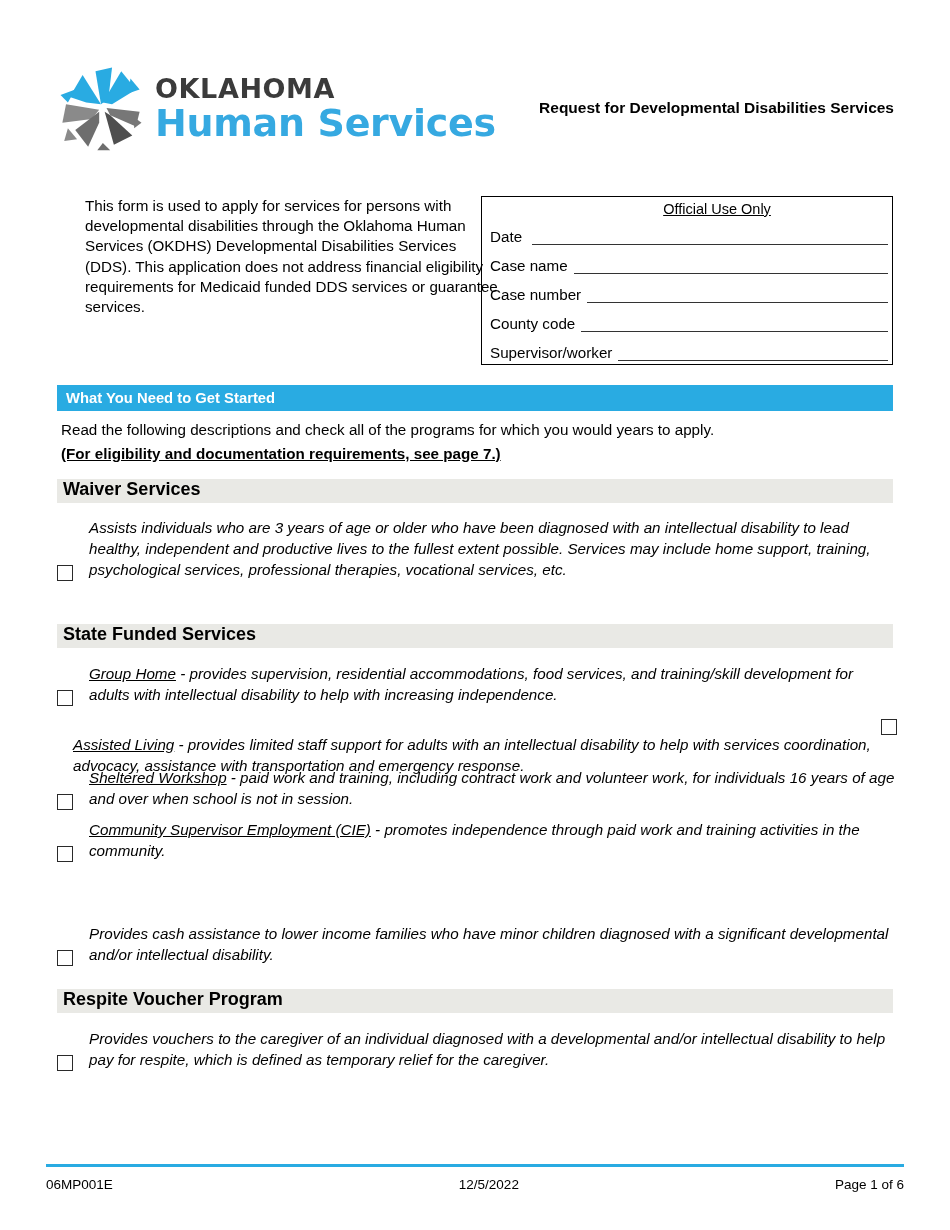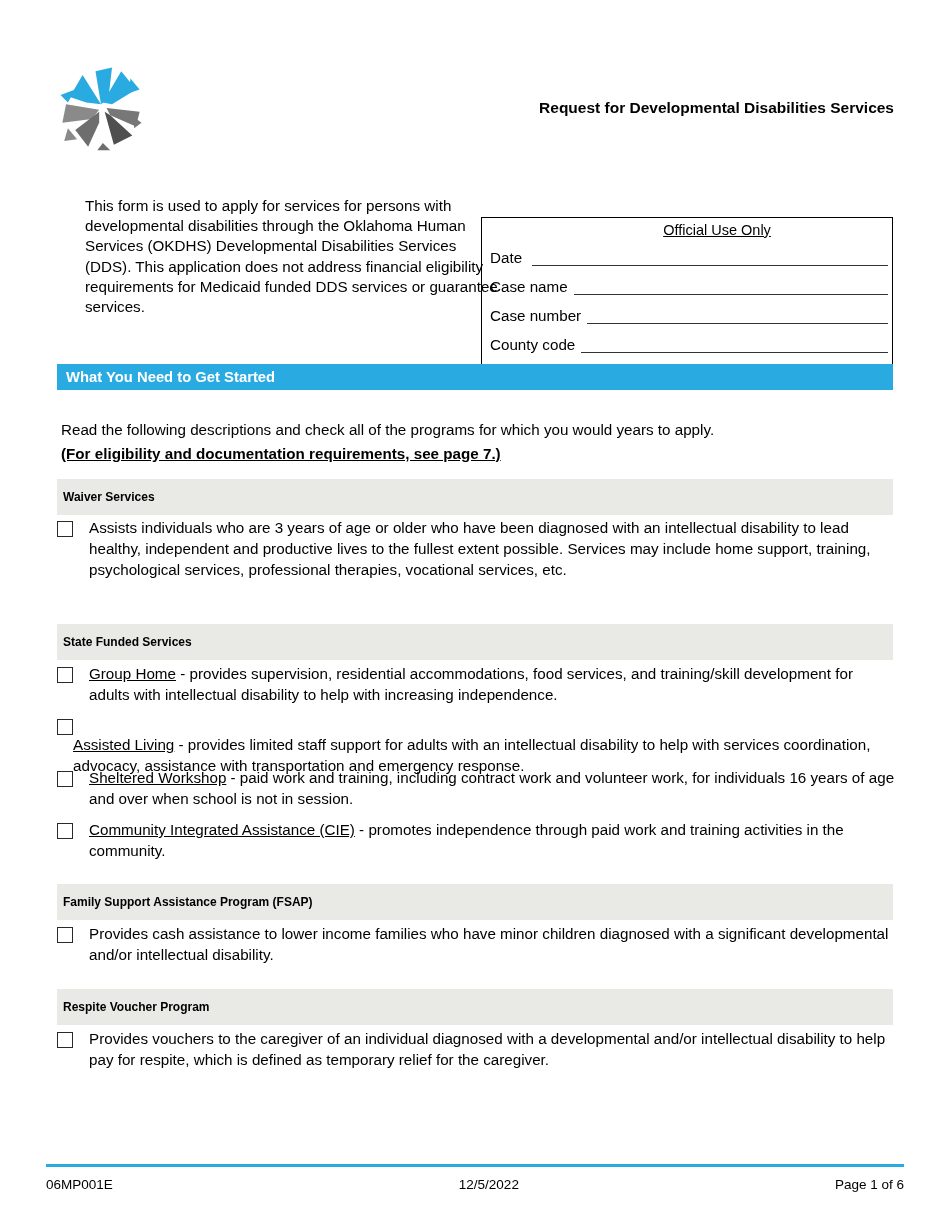--- a/index.html
+++ b/index.html
@@ -85,21 +85,20 @@
     margin-left: 28px;
   }
   .official-box {
     position: absolute;
     left: 481px;
     top: 0;
     width: 412px;
     border: 1px solid #000;
     box-sizing: border-box;
     padding: 0;
-    margin-top: 21px;
   }
   .official-title {
     text-align: center;
     font-size: 14.5px;
     padding: 4px 0 2px 0;
     margin-left: 60px;
   }
   .official-title span {
     text-decoration: underline;
   }
@@ -154,37 +153,37 @@
     text-decoration: underline;
     display: block;
     margin-top: 2px;
   }
 
   
   .sec-head {
     position: absolute;
     left: 57px;
     width: 836px;
-    height: 36px;
+    height: 24px;
     background: #e9e9e5;
-    font-size: 12px;
-    font-weight: bold;
-    display: flex;
-    align-items: center;
+    font-size: 18px;
+    font-weight: bold;
+    display: flex;
     padding-left: 6px;
     box-sizing: border-box;
   }
 
   
   .cb-item {
     position: absolute;
     left: 57px;
     width: 840px;
     display: flex;
-    align-items: flex-start;
+    align-items: flex-end;
+    font-style: italic;
   }
   .checkbox {
     flex: 0 0 auto;
     width: 16px;
     height: 16px;
     border: 1.4px solid #2a2a2a;
     background: #fff;
     margin-top: 3px;
     box-sizing: border-box;
   }
@@ -236,20 +235,24 @@
         <polygon points="82,18 92,30 80,34" fill="#29abe2"></polygon>
 
         <polygon points="48,52 12,46 8,66 40,62" fill="#8a8a8a"></polygon>
         <polygon points="48,54 22,74 36,92 48,66" fill="#6e6e6e"></polygon>
         <polygon points="54,54 64,90 84,80 60,58" fill="#4f4f4f"></polygon>
         <polygon points="56,50 92,54 88,70 60,58" fill="#777777"></polygon>
         <polygon points="14,72 24,84 10,86" fill="#8a8a8a"></polygon>
         <polygon points="52,88 60,96 46,96" fill="#6e6e6e"></polygon>
         <polygon points="86,60 94,66 86,72" fill="#777777"></polygon>
       </svg>
+      <div class="wordmark">
+        <div class="line1">OKLAHOMA</div>
+        <div class="line2">Human Services</div>
+      </div>
     </div>
     <div class="form-title">Request for Developmental Disabilities Services</div>
   </div>
 
   <div class="intro-row">
     <div class="intro-text">This form is used to apply for services for persons with developmental disabilities through the Oklahoma Human Services (OKDHS) Developmental Disabilities Services (DDS). This application does not address financial eligibility requirements for Medicaid funded DDS services or guarantee services.</div>
 
     <div class="official-box">
       <div class="official-title"><span>Official Use Only</span></div>
 
@@ -269,21 +272,21 @@
         <div class="ou-label">County code</div>
         <div class="ou-line"></div>
       </div>
       <div class="ou-row">
         <div class="ou-label">Supervisor/worker</div>
         <div class="ou-line"></div>
       </div>
     </div>
   </div>
 
-  <div class="banner" style="top:364px;text-align:right;">
+  <div class="banner" style="top:385px;text-align:right;">
     <span>What You Need to Get Started</span>
   </div>
 
   <div class="instructions" style="top:419px;">
     <span>Read the following descriptions and check all of the programs for which you would years to apply.</span>
     <span class="bold-underline">(For eligibility and documentation requirements, see page 7.)</span>
   </div>
 
   <div class="sec-head" style="top:479px;">
     <span>Waiver Services</span>
@@ -316,27 +319,24 @@
   <div class="cb-item" style="top:768px;">
     <div class="checkbox"></div>
     <div class="cb-text">
       <span class="term">Sheltered Workshop</span><span> - paid work and training, including contract work and volunteer work, for individuals 16 years of age and over when school is not in session.</span>
     </div>
   </div>
 
   <div class="cb-item" style="top:820px;">
     <div class="checkbox"></div>
     <div class="cb-text">
-      <span class="term">Community Integrated Assistance (CIE)</span><span> - promotes independence through paid work and training activities in the community.</span>
-    </div>
-  </div>
-
-  <div class="sec-head" style="top:884px;">
-    <span>Family Support Assistance Program (FSAP)</span>
-  </div>
+      <span class="term">Community Supervisor Employment (CIE)</span><span> - promotes independence through paid work and training activities in the community.</span>
+    </div>
+  </div>
+
   <div class="cb-item" style="top:924px;">
     <div class="checkbox"></div>
     <div class="cb-text">
       <span>Provides cash assistance to lower income families who have minor children diagnosed with a significant developmental and/or intellectual disability.</span>
     </div>
   </div>
 
   <div class="sec-head" style="top:989px;">
     <span>Respite Voucher Program</span>
   </div>

